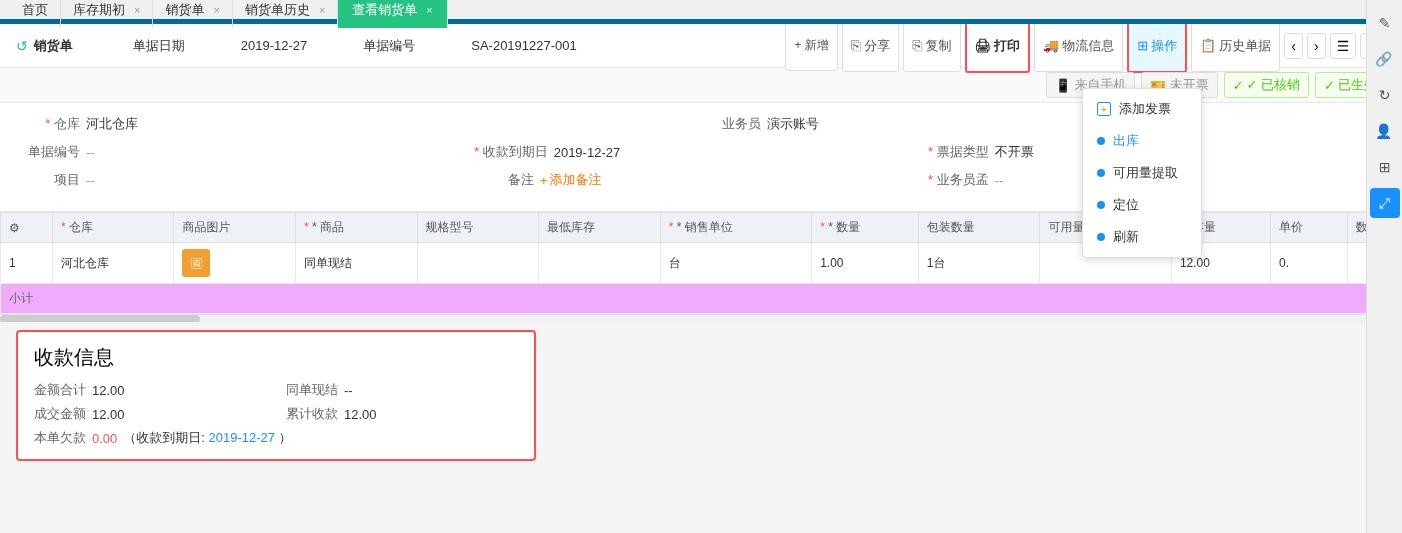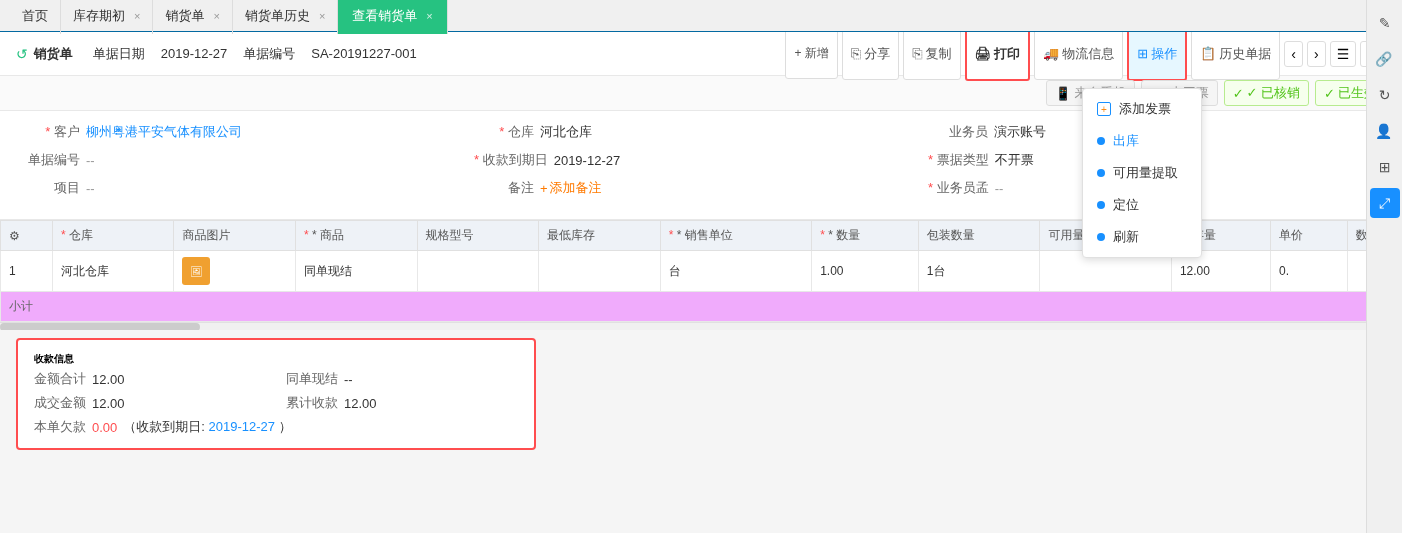--- a/index.html
+++ b/index.html
@@ -1,21 +1,21 @@
 <!DOCTYPE html>
 <html><head>
   <meta charset="utf-8">
   <style>
     * { box-sizing: border-box; margin: 0; padding: 0; font-family: 'Microsoft YaHei', Arial, sans-serif; font-size: 13px; }
     body { background: #f5f5f5; overflow: hidden; }
 
     
     .tab-bar {
       display: flex; align-items: center; background: #f0f0f0;
-      border-bottom: 1px solid #0369a1; height: 32px; padding: 8px 10px;
+      border-bottom: 5px solid #0369a1; height: 24px; padding: 8px 10px;
       position: relative;
     }
     .tab {
       display: flex; align-items: center; padding: 0 12px; height: 36px;
       cursor: pointer; border-right: 1px solid #ddd; color: #333;
       white-space: nowrap; gap: 5px;
     }
     .tab-close { font-size: 11px; color: #999; cursor: pointer; margin-left: 4px; }
     .tab-green { background: #26c281; color: #fff; border-radius: 0; padding: 0 14px; }
     .tab-green .tab-close { color: rgba(255,255,255,0.8); }
@@ -25,21 +25,21 @@
 
     
     .toolbar {
       display: flex; align-items: center; background: #fff;
       border-bottom: 1px solid #e8e8e8; padding: 0 16px; height: 44px; gap: 4px;
     }
     .doc-title { display: flex; align-items: center; gap: 6px; margin-right: 16px; }
     .doc-icon { color: #26c281; font-size: 14px; }
     .doc-name { font-weight: bold; color: #333; }
     .toolbar-meta { display: flex; align-items: center; gap: 16px; color: #666; font-size: 13px; }
-    .toolbar-meta span { color: #333; }
+    .toolbar-meta span { color: #333; margin-left: 40px; }
 
     .toolbar-actions { margin-left: auto; display: flex; align-items: center; gap: 4px; }
     .btn-action {
       display: flex; align-items: center; gap: 3px; padding: 16px 8px;
       border: 1px solid #ddd; border-radius: 3px; background: #fff;
       color: #555; cursor: pointer; font-size: 12px; white-space: nowrap;
     }
     .btn-action.active { background: #e8f4ff; border-color: #91d5ff; color: #1890ff; }
     .btn-action.highlighted {
       background: #fff; border: 2px solid #ff4d4f; color: #333; font-weight: bold;
@@ -85,21 +85,21 @@
       font-size: 12px; white-space: nowrap;
     }
     .subtotal-row td { background: #f0abfc; color: #666; }
     .product-img { width: 28px; height: 28px; background: #f0a030; border-radius: 3px; display: flex; align-items: center; justify-content: center; color: #fff; font-size: 10px; }
 
     
     .summary-box {
       margin: 8px 16px; border: 2px solid #ff4d4f; border-radius: 4px;
       padding: 12px 16px; background: #fff; width: 520px;
     }
-    .summary-title { font-weight: bold; margin-bottom: 4px; font-size: 10px; }
+    .summary-title { font-weight: normal; margin-bottom: 10px; font-size: 20px; }
     .summary-grid { display: grid; grid-template-columns: 1fr 1fr; gap: 6px 20px; }
     .summary-item { display: flex; align-items: center; gap: 6px; }
     .summary-label { color: #666; white-space: nowrap; }
     .summary-val { color: #333; }
     .summary-val.red { color: #ff4d4f; }
 
     
     .dropdown-menu {
       position: absolute; top: 88px; right: 200px; z-index: 1000;
       background: #fff; border: 1px solid #e0e0e0; border-radius: 4px;
@@ -217,24 +217,20 @@
     <span>✓ 已核销</span>
   </button>
   <button class="btn-small" style="color:#52c41a; border-color:#b7eb8f; background:#f6ffed;">
     <span>✓</span>
     <span>已生效</span>
   </button>
 </div>
 
 <div class="form-area">
   <div class="form-row">
-    <div class="form-field">
-      <span class="form-label required">客户</span>
-      <span class="form-value link">柳州粤港平安气体有限公司</span>
-    </div>
     <div class="form-field">
       <span class="form-label required">仓库</span>
       <span class="form-value">河北仓库</span>
     </div>
     <div class="form-field">
       <span class="form-label">业务员</span>
       <span class="form-value">演示账号</span>
     </div>
   </div>
   <div class="form-row">

